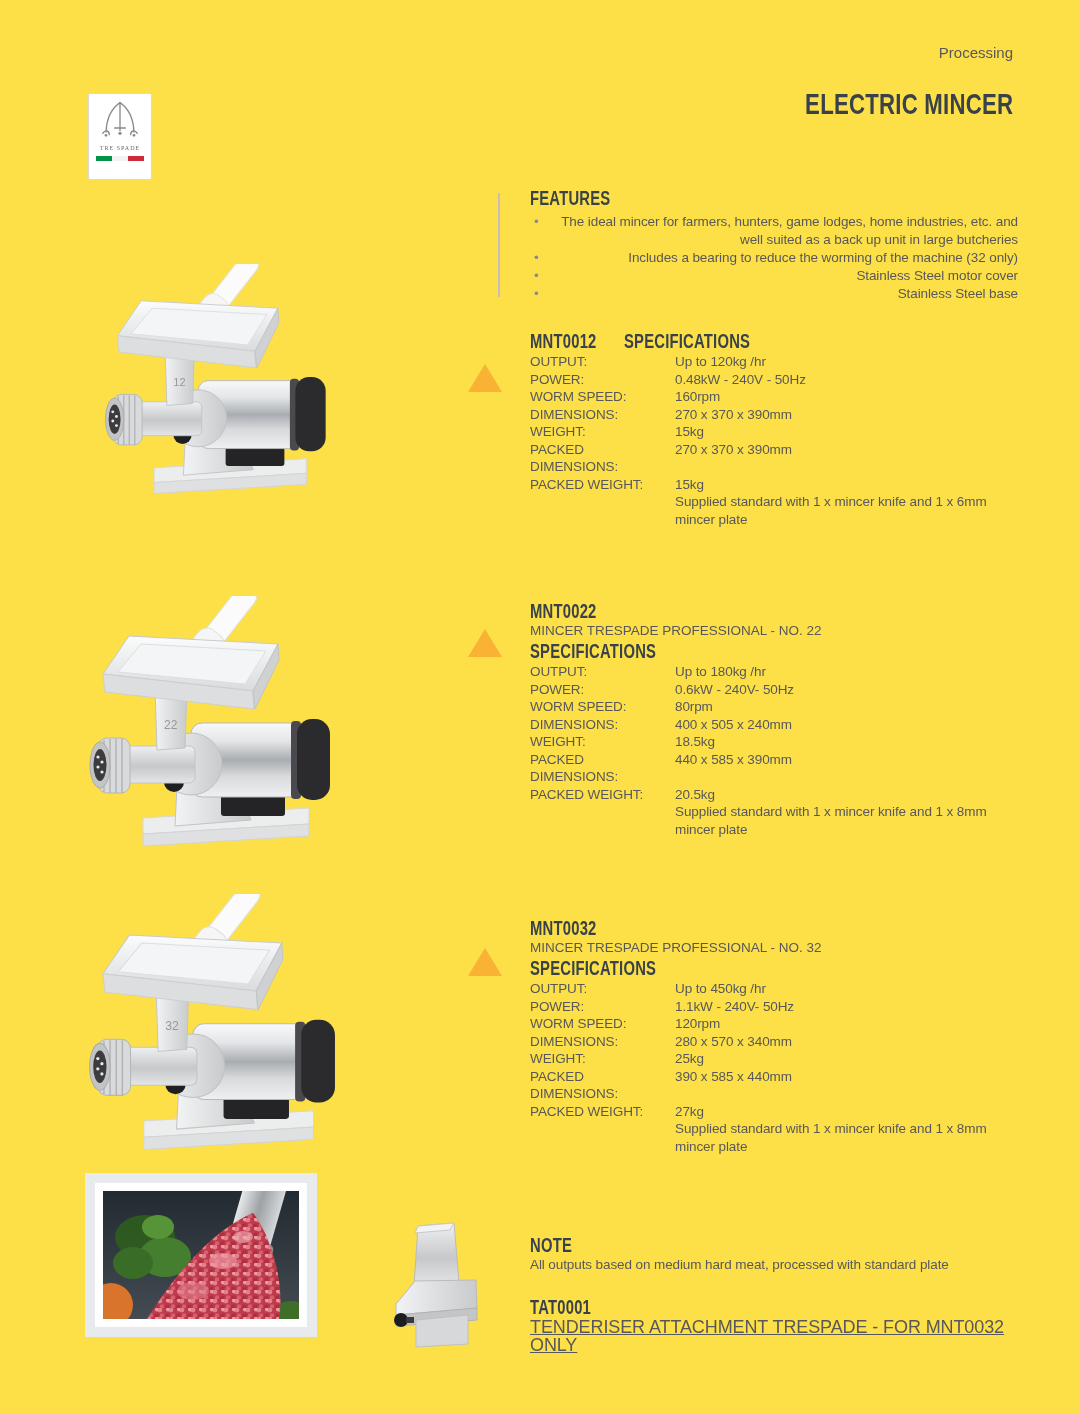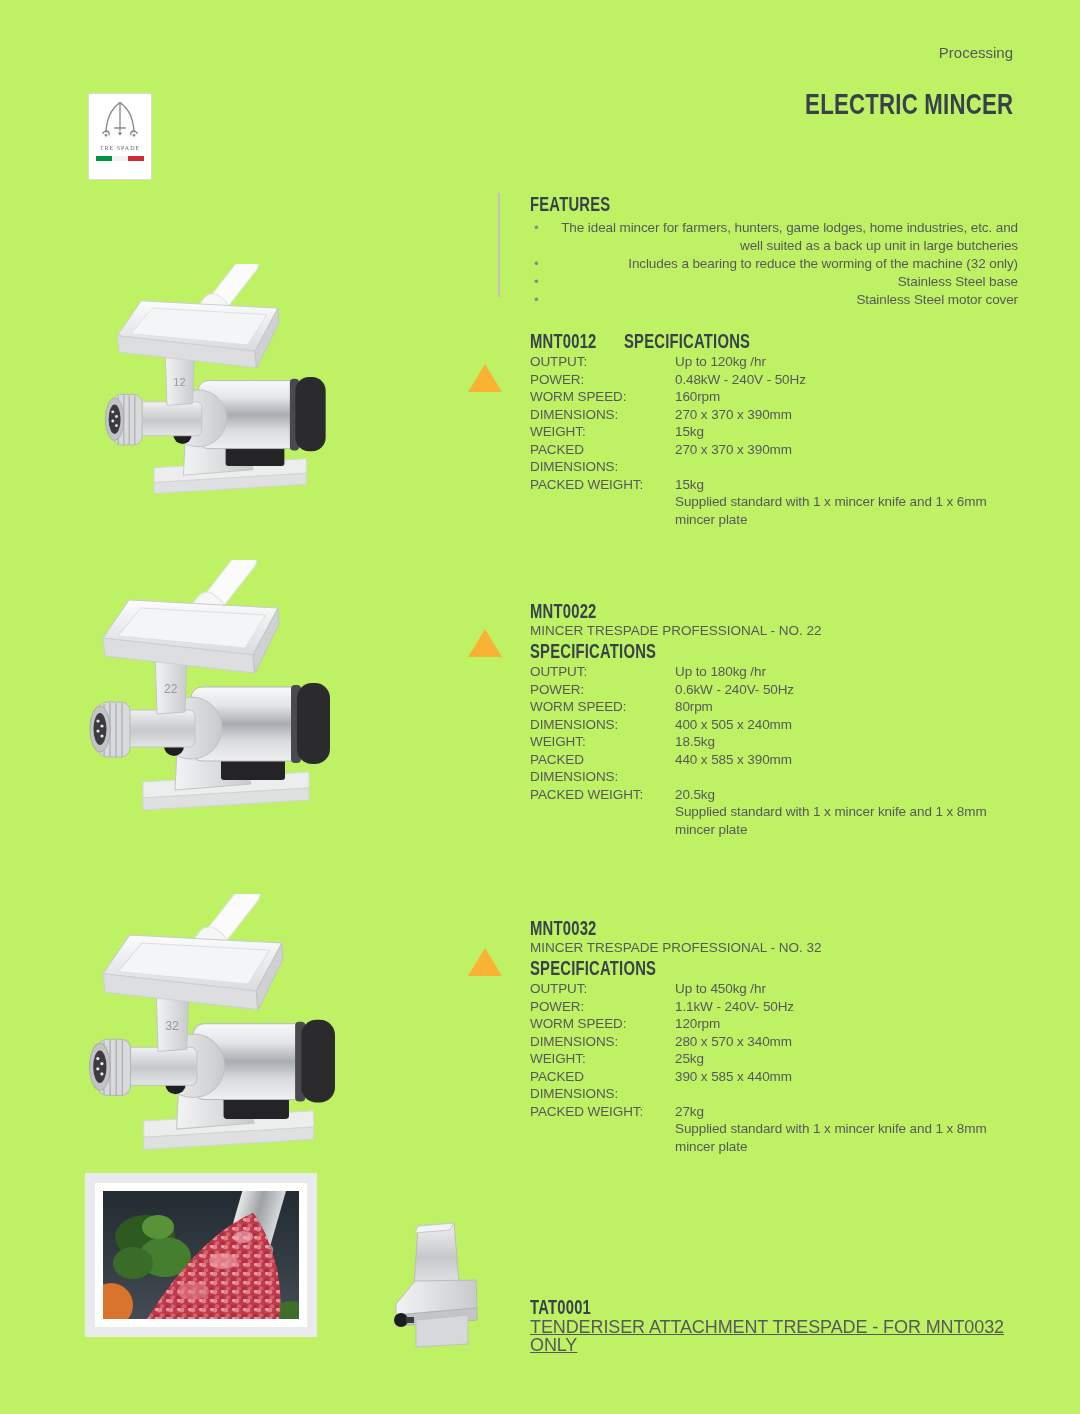--- a/index.html
+++ b/index.html
@@ -1,17 +1,17 @@
 <!DOCTYPE html>
 <html><head>
 <meta charset="utf-8">
 <style>
   html,body{margin:0;padding:0;background:#ffffff;}
   body{font-family:"Liberation Sans",sans-serif;color:#58585b;}
-  .page{position:relative;width:1080px;height:1414px;background:#bef264;overflow:hidden;}
+  .page{position:relative;width:1080px;height:1414px;background:#fde047;overflow:hidden;}
 
   .condensed{display:inline-block;font-weight:700;color:#39424a;
     transform:scaleX(0.74);transform-origin:0 50%;letter-spacing:.3px;white-space:nowrap;}
   .condensed-r{transform-origin:100% 50%;}
 
   .eyebrow{position:absolute;top:44px;right:67px;font-size:15px;color:#58585b;}
   .page-title{position:absolute;top:88px;right:67px;font-size:30px;line-height:32px;text-align:right;}
 
   
   .logo-card{position:absolute;left:88px;top:93px;width:64px;height:87px;background:#fff;
@@ -20,21 +20,21 @@
   .logo-swords{margin-top:6px;}
   .logo-brand{font-size:6px;letter-spacing:1px;color:#6d6e70;font-family:"Liberation Serif",serif;margin-top:1px;}
   .logo-flag{display:flex;width:48px;height:5px;margin-top:5px;}
   .logo-flag span{flex:1;height:100%;}
   .flag-green{background:#009246;}
   .flag-white{background:#f2f2f2;}
   .flag-red{background:#ce2b37;}
 
   
   .v-rule{position:absolute;left:498px;top:193px;width:2px;height:104px;background:#c9bcbc;}
-  .features{position:absolute;left:530px;top:193px;width:488px;}
+  .features{position:absolute;left:530px;top:187px;width:488px;}
   .features .head{font-size:20px;line-height:22px;}
   .feature-list{margin:4px 0 0 0;padding:0;list-style:none;}
   .feature-item{display:grid;grid-template-columns:30px 1fr;font-size:13.5px;line-height:18px;letter-spacing:-.1px;text-align:right;}
   .bullet{color:#8a8a8d;text-align:left;padding-left:4px;}
   .bullet::before{content:"\2022";}
 
   
   .product{position:absolute;left:530px;width:488px;}
   .p1{top:330px;} .p2{top:600px;} .p3{top:917px;}
   .product .code{font-size:20px;line-height:22px;}
@@ -45,21 +45,21 @@
   .spec-value.supplied{max-width:332px;}
 
   .tri{position:absolute;left:468px;width:0;height:0;
     border-left:17px solid transparent;border-right:17px solid transparent;
     border-bottom:28px solid #f9b234;}
   .t1{top:364px;} .t2{top:629px;} .t3{top:948px;}
 
   
   .mincer-img{position:absolute;}
   .m1{left:88px;top:256px;width:312px;height:264px;}
-  .m2{left:70px;top:560px;width:342px;height:270px;}
+  .m2{left:70px;top:596px;width:342px;height:270px;}
   .m3{left:48px;top:894px;width:392px;height:276px;text-align:center;}
   .mincer-img svg{width:100%;height:100%;display:block;}
 
   .meat-frame{position:absolute;left:85px;top:1173px;width:232px;height:164px;background:#e9eaeb;box-sizing:border-box;padding:10px;}
   .meat-mat{width:100%;height:100%;background:#ffffff;box-sizing:border-box;padding:8px;}
   .meat-mat svg{width:100%;height:100%;display:block;}
 
   .tenderiser-img{position:absolute;left:388px;top:1220px;width:98px;height:128px;}
   .tenderiser-img svg{width:100%;height:100%;display:block;}
 
@@ -181,25 +181,25 @@
         <li class="feature-item">
           <span class="bullet"></span>
           <span>The ideal mincer for farmers, hunters, game lodges, home industries, etc. and well suited as a back up unit in large butcheries</span>
         </li>
         <li class="feature-item">
           <span class="bullet"></span>
           <span>Includes a bearing to reduce the worming of the machine (32 only)</span>
         </li>
         <li class="feature-item">
           <span class="bullet"></span>
-          <span>Stainless Steel base</span>
+          <span>Stainless Steel motor cover</span>
         </li>
         <li class="feature-item">
           <span class="bullet"></span>
-          <span>Stainless Steel motor cover</span>
+          <span>Stainless Steel base</span>
         </li>
       </ul>
   </div>
 
   <div class="mincer-img m1">
     <svg viewBox="0 0 340 270">
         <use href="#mincer-art"></use>
         <text x="93" y="133" font-size="12" fill="#96999c" font-family="Liberation Sans, sans-serif">12</text>
       </svg>
   </div>
@@ -369,19 +369,23 @@
       <polygon points="30,6 66,3 71,62 26,66" fill="url(#gSteelH)" stroke="#b9bbbd"></polygon>
       <polygon points="30,6 66,3 62,10 27,13" fill="#f2f3f4" stroke="#c6c8ca"></polygon>
       <polygon points="8,84 27,61 88,60 89,88 8,95" fill="url(#gSteel)" stroke="#b9bbbd"></polygon>
       <polygon points="8,95 89,88 89,100 8,106" fill="#c3c5c7" stroke="#b2b4b6"></polygon>
       <polygon points="28,100 80,95 80,124 28,127" fill="#d6d8da" stroke="#bfc1c3"></polygon>
       <circle cx="13" cy="100" r="7" fill="#1d1d1f"></circle>
       <rect x="18" y="97" width="8" height="6" fill="#3a3a3d"></rect>
     </svg>
   </div>
 
+  <div class="note-block">
+    <span class="condensed head">NOTE</span>
+    <div class="body">All outputs based on medium hard meat, processed with standard plate</div>
+  </div>
 
   <div class="att-block">
     <span class="condensed head">TAT0001</span>
     <div class="body">TENDERISER ATTACHMENT TRESPADE - FOR MNT0032 ONLY</div>
   </div>
 
 </div>
 
 </body></html>

